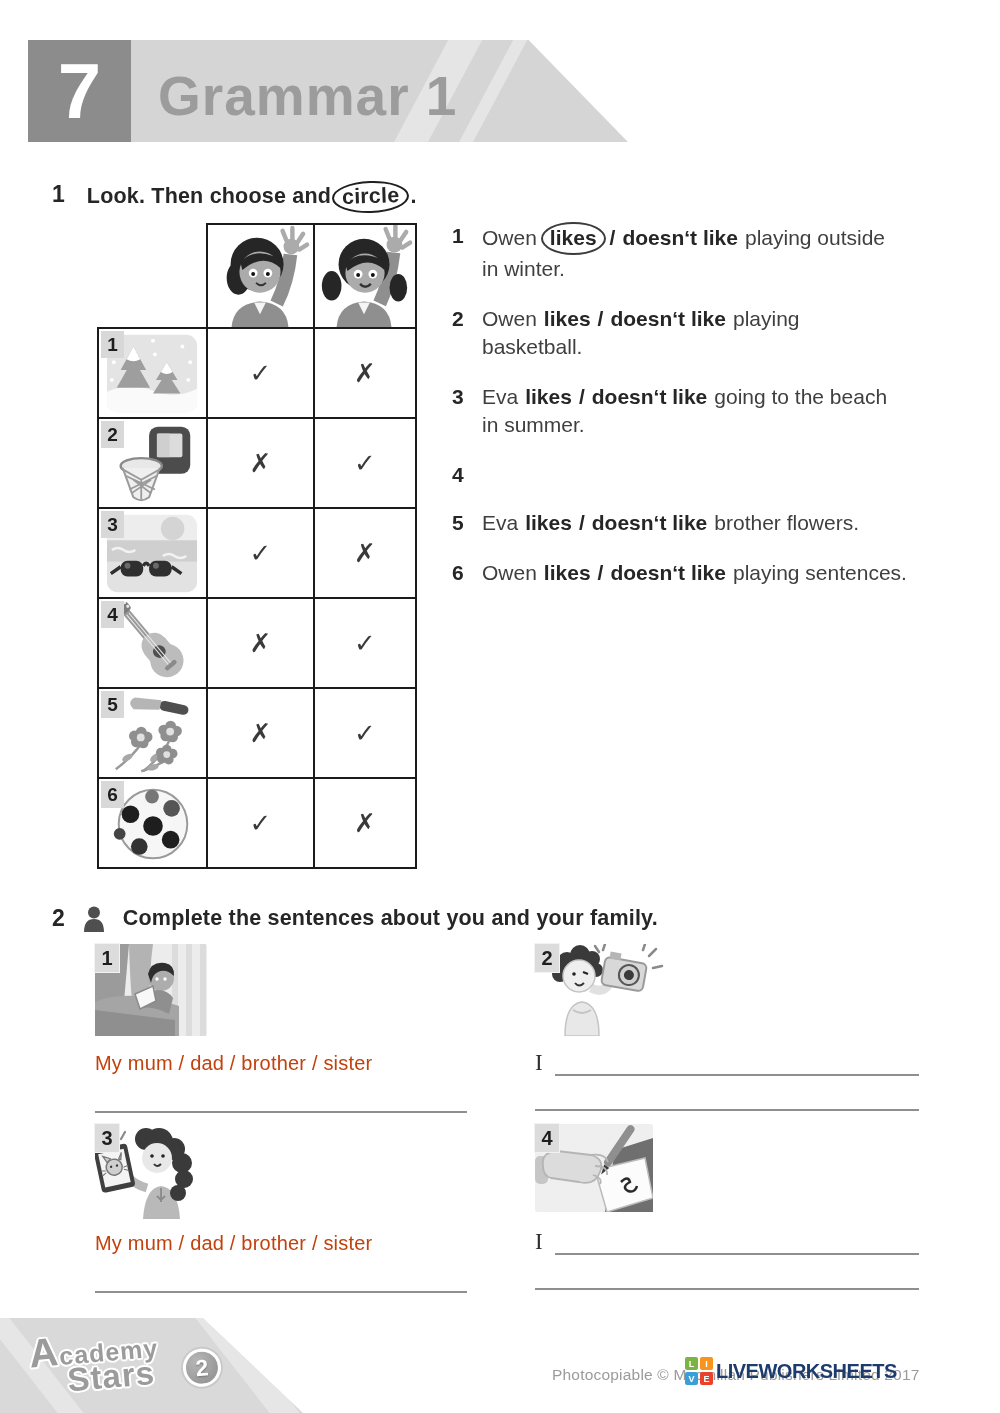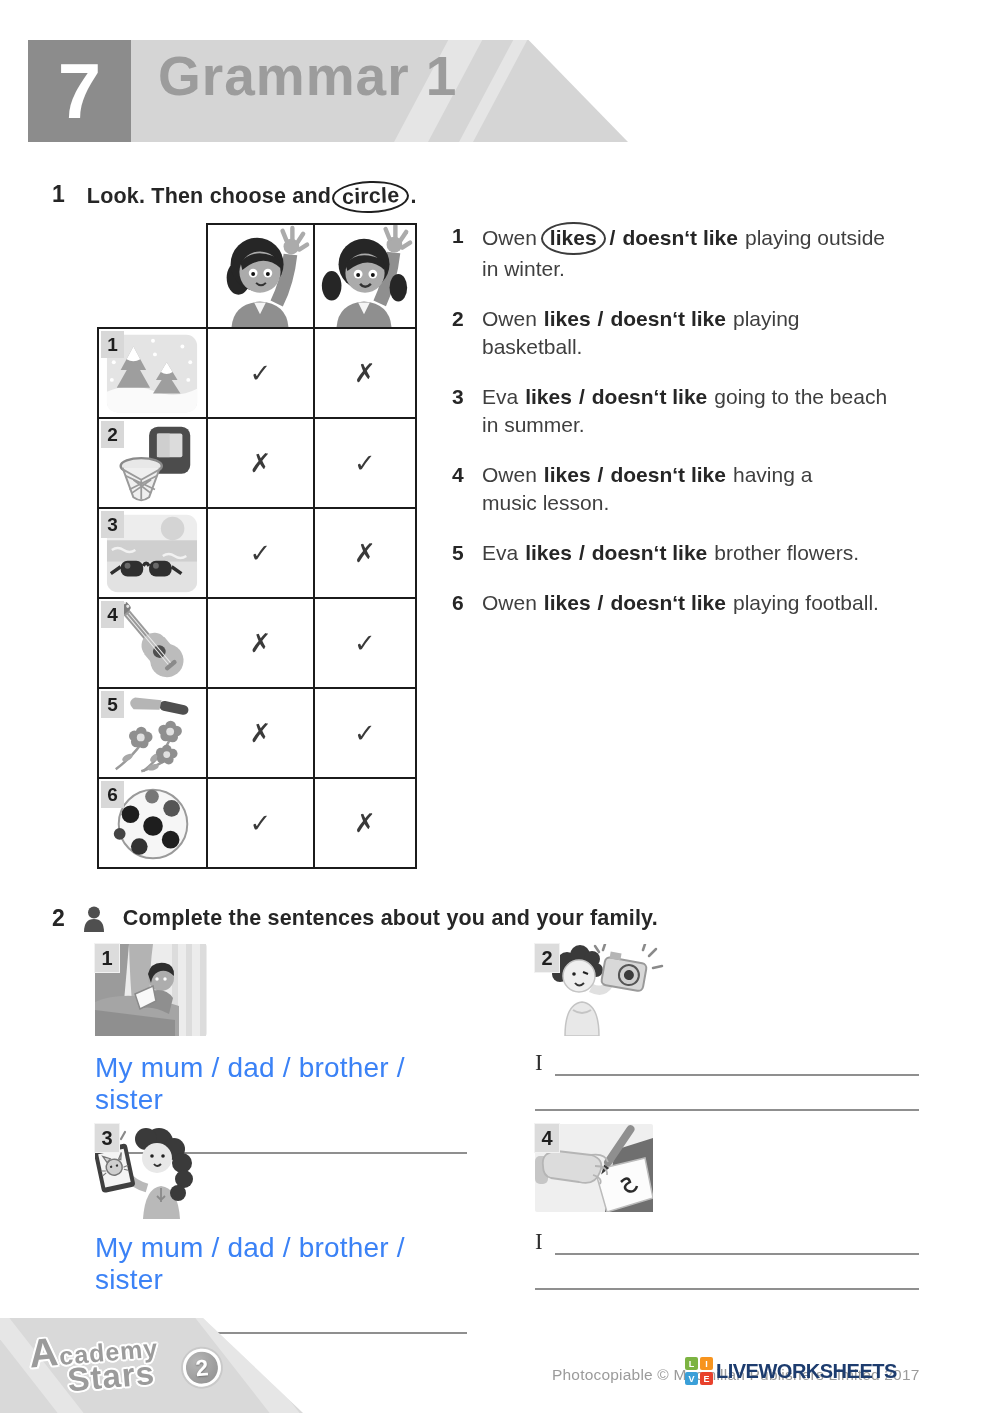--- a/index.html
+++ b/index.html
@@ -11,21 +11,21 @@
   .unit-box { position:absolute; left:28px; top:40px; width:103px; height:102px; background:#8c8c8c;
               display:flex; align-items:center; justify-content:center; }
   .unit-box span { color:#fff; font-size:78px; font-weight:800; line-height:1; }
   .banner { position:absolute; left:131px; top:40px; width:497px; height:102px; background:#d5d5d5;
             clip-path:polygon(0 0, 80% 0, 100% 100%, 0 100%); }
   .banner .stripe { position:absolute; top:-10px; height:130px; background:rgba(255,255,255,0.38); transform:skewX(-28deg); }
   .banner .stripe.s1 { left:58%; width:34px; }
   .banner .stripe.s2 { left:71%; width:14px; }
   .banner-echo { position:absolute; left:560px; top:40px; width:70px; height:102px; background:#efefef;
                  clip-path:polygon(60% 0, 100% 0, 100% 30%, 100% 100%, 30% 100%); z-index:-1; }
-  .page-title { position:absolute; left:158px; top:44px; font-size:55px; font-weight:800; color:#9c9c9c; letter-spacing:1px; }
+  .page-title { position:absolute; left:158px; top:64px; font-size:55px; font-weight:800; color:#9c9c9c; letter-spacing:1px; }
 
   
   .ex-head { position:absolute; display:flex; align-items:flex-start; gap:22px; color:#262626; }
   .ex-head .num { font-size:23px; font-weight:800; }
   .ex-head .txt { font-size:21.5px; font-weight:700; letter-spacing:.2px; }
   .ex1-head { left:52px; top:181px; }
   .ex2-head { left:52px; top:905px; align-items:center; gap:18px; }
   .circled-word { display:inline-block; border:2.5px solid #1f1f1f; border-radius:50%; padding:1px 8px 2px; margin:0 1px; transform:rotate(-2deg); }
   .person-ico { width:22px; height:26px; display:block; }
 
@@ -55,21 +55,21 @@
   .s-post { margin-left:7px; }
   .circled-opt { display:inline-block; border:2.3px solid #3c3c3c; border-radius:50%; padding:0 7px 1px; margin:0 -3px; }
 
   
   .item { position:absolute; }
   .item-pic { position:relative; }
   .item-pic svg { display:block; }
   .badge2 { position:absolute; left:0; top:0; width:24px; height:28px; background:#dcdcdc;
             color:#1e1e1e; font-size:20px; font-weight:800; display:flex; align-items:center; justify-content:center;
             box-shadow:0 0 0 1px #f2f2f2; }
-  .prompt { font-size:28px; color:#3b82f6; letter-spacing:.2px; }
+  .prompt { font-size:20px; color:#c2410c; letter-spacing:.2px; }
   .prompt-row { display:flex; align-items:flex-end; }
   .i-word { font-family:"Liberation Serif", serif; font-size:23px; color:#2e2e2e; }
   .inline-line { flex:1; border-bottom:2.5px solid #8f8f8f; height:26px; margin-left:12px; }
   .write-line { border-bottom:2.5px solid #8f8f8f; height:0; }
 
   
   .foot-banner { position:absolute; left:0; top:1318px; width:303px; height:95px; background:#d9d9d9;
                  clip-path:polygon(0 0, 67% 0, 100% 100%, 0 100%); }
   .foot-banner .stripe { position:absolute; top:-8px; height:120px; background:rgba(255,255,255,0.35); transform:skewX(38deg); }
   .foot-banner .stripe.f1 { left:8%; width:26px; }
@@ -344,32 +344,30 @@
     </div>
 
     <div class="sentence">
       <span class="s-num">3</span>
       <span class="s-text"><span class="s-pre">Eva</span><b>likes</b><span class="s-sep">/</span><b>doesn‘t like</b><span class="s-post">going to the beach
 in summer.</span></span>
     </div>
 
     <div class="sentence">
       <span class="s-num">4</span>
-      <span class="s-text"><span class="s-pre">Owen</span><b>likes</b><span class="s-sep">/</span><b>doesn‘t like</b><span class="s-post">having a
-music lesson.</span></span>
     </div>
 
     <div class="sentence">
       <span class="s-num">5</span>
       <span class="s-text"><span class="s-pre">Eva</span><b>likes</b><span class="s-sep">/</span><b>doesn‘t like</b><span class="s-post">brother flowers.</span></span>
     </div>
 
     <div class="sentence">
       <span class="s-num">6</span>
-      <span class="s-text"><span class="s-pre">Owen</span><b>likes</b><span class="s-sep">/</span><b>doesn‘t like</b><span class="s-post">playing football.</span></span>
+      <span class="s-text"><span class="s-pre">Owen</span><b>likes</b><span class="s-sep">/</span><b>doesn‘t like</b><span class="s-post">playing sentences.</span></span>
     </div>
   </div>
 
   <div class="ex-head ex2-head">
     <span class="num">2</span>
     <span>
         <svg class="person-ico" viewBox="0 0 22 26">
           <circle cx="11" cy="6.5" r="6" fill="#4f4f4f"></circle>
           <path d="M1 26 Q1 13 11 13 Q21 13 21 26 Z" fill="#4f4f4f"></path>
         </svg>

